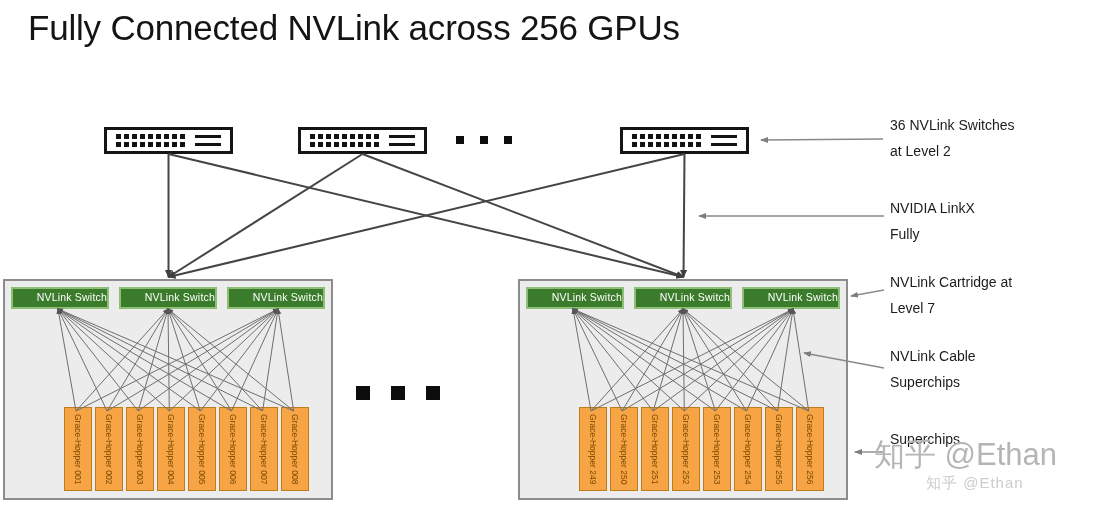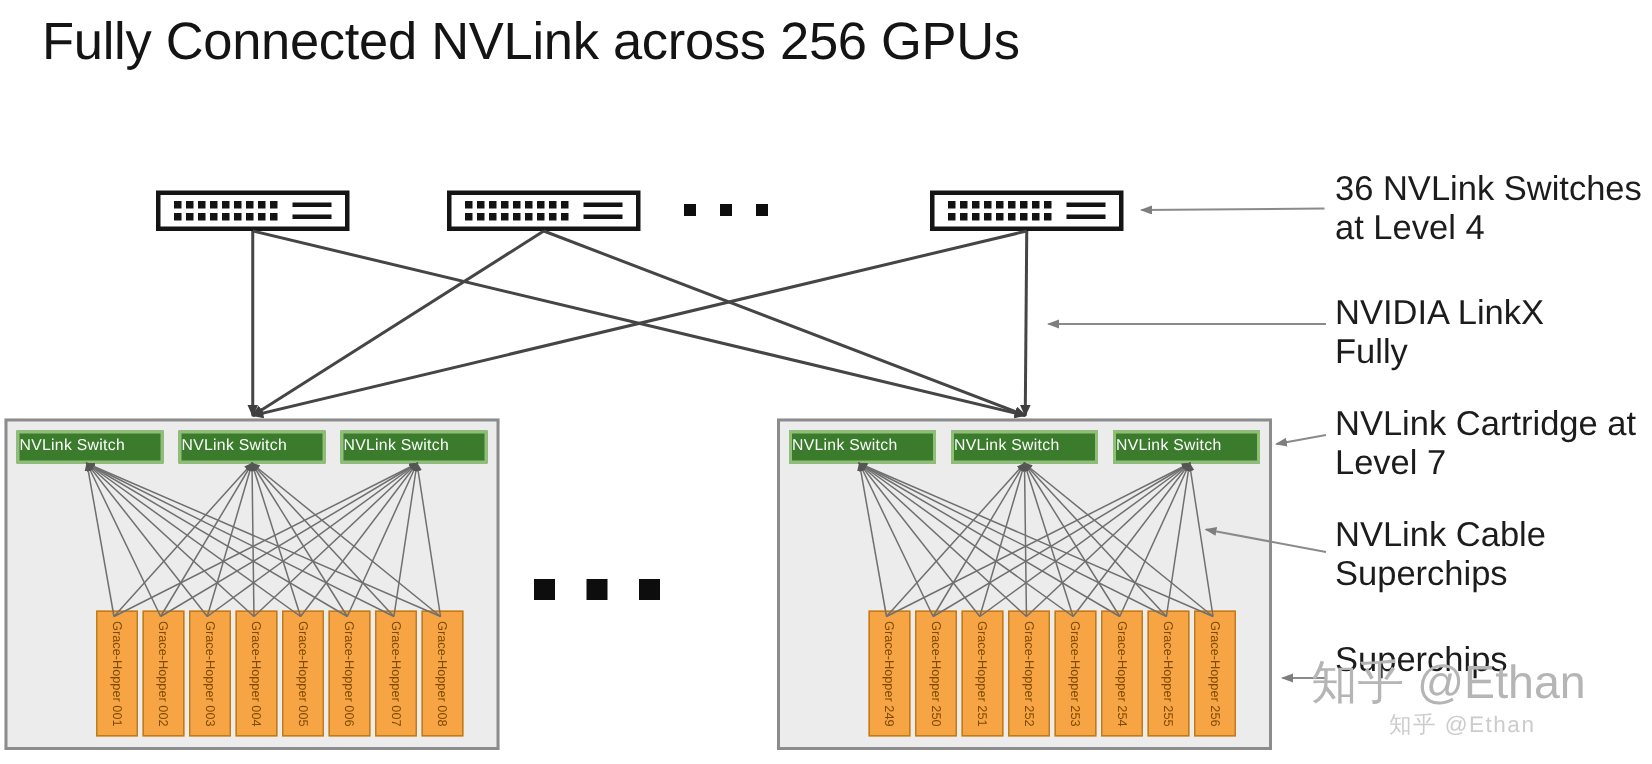--- a/index.html
+++ b/index.html
@@ -20,29 +20,29 @@
   .dot{position:absolute;background:#0d0d0d;z-index:2;}
   .dot.sm{width:8px;height:8px;top:136px;}
   .dot.lg{width:14px;height:14px;top:386px;}
 
   
   .group{position:absolute;top:279px;width:330px;height:221px;box-sizing:border-box;
          background:#ececec;border:2px solid #8c8c8c;z-index:1;}
   .switch-row{position:absolute;top:6px;left:0;width:100%;box-sizing:border-box;
               padding:0 6px;display:flex;justify-content:space-between;}
   .l1-switch{width:98px;height:22px;box-sizing:border-box;background:#3a7c2b;border:2px solid #8fbf77;
-             color:#ffffff;font-size:10.5px;line-height:17px;text-align:left;letter-spacing:.2px;
+             color:#ffffff;font-size:10.5px;line-height:17px;text-align:right;letter-spacing:.2px;
              overflow:hidden;white-space:nowrap;}
   .bar-row{position:absolute;left:59px;bottom:7px;display:flex;gap:3px;height:84px;}
   .gpu-bar{width:28px;height:84px;box-sizing:border-box;background:#f7a445;border:1.5px solid #bd7d1d;
            display:flex;align-items:center;justify-content:center;
            writing-mode:vertical-rl;font-size:8.5px;color:#7c4a00;white-space:nowrap;overflow:hidden;}
 
   
-  .ann{position:absolute;left:890px;width:212px;font-size:23px;line-height:26px;color:#1c1c1c;z-index:4;}
+  .ann{position:absolute;left:890px;width:212px;font-size:14px;line-height:26px;color:#1c1c1c;z-index:4;}
   .ann span{display:block;}
 
   
   #wires{position:absolute;left:0;top:0;width:1101px;height:509px;z-index:6;pointer-events:none;}
   .wire-main{stroke:#454545;stroke-width:2;}
   .wire-fan{stroke:#6f6f6f;stroke-width:1;}
   .wire-ann{stroke:#8a8a8a;stroke-width:1.4;}
 
   
   .wm-main{position:absolute;left:874px;top:434px;font-size:31px;color:#b5b5b5;z-index:10;white-space:nowrap;}
@@ -128,21 +128,21 @@
 
   <span class="dot sm" style="left:456px"></span>
   <span class="dot sm" style="left:480px"></span>
   <span class="dot sm" style="left:504px"></span>
   <span class="dot lg" style="left:356px"></span>
   <span class="dot lg" style="left:391px"></span>
   <span class="dot lg" style="left:426px"></span>
 
   <div class="ann" style="top:112px">
     <span>36 NVLink Switches</span>
-    <span>at Level 4</span>
+    <span>at Level 2</span>
   </div>
   <div class="ann" style="top:195px">
     <span>NVIDIA LinkX</span>
     <span>Fully</span>
   </div>
   <div class="ann" style="top:269px">
     <span>NVLink Cartridge at</span>
     <span>Level 7</span>
   </div>
   <div class="ann" style="top:343px">

